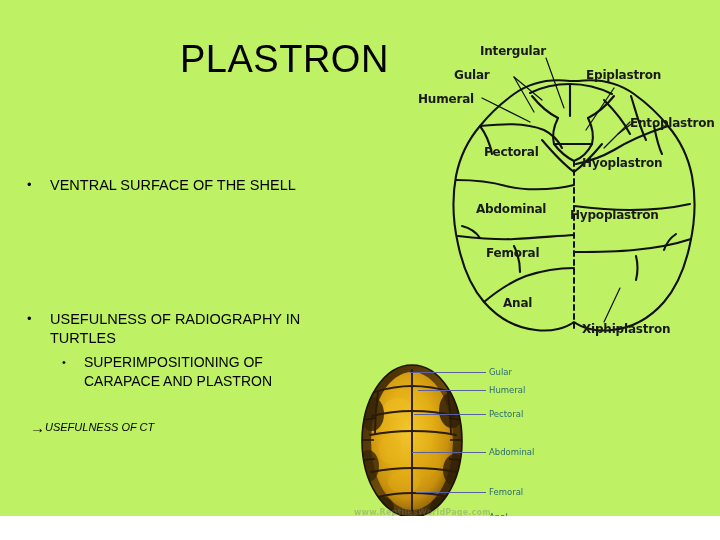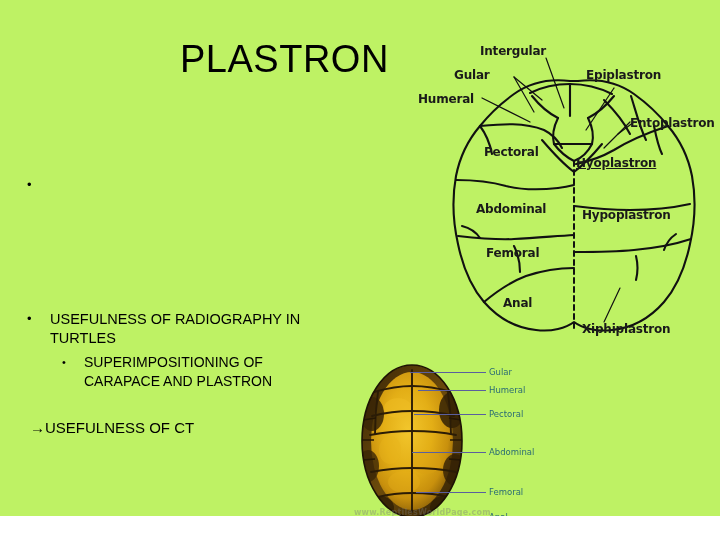--- a/index.html
+++ b/index.html
@@ -61,22 +61,23 @@
     display: flex;
     align-items: flex-start;
     color: #000000;
   }
   .arrow-mark {
     font-size: 15px;
     line-height: 19px;
     margin-right: 0px;
   }
   .arrow-text {
-    font-size: 15px;
+    font-size: 11px;
     line-height: 19px;
+    font-style: italic;
   }
 
   
   #line-diagram {
     position: absolute;
     left: 418px;
     top: 30px;
     width: 302px;
     height: 320px;
   }
@@ -132,20 +133,21 @@
 </style>
 </head>
 <body>
 
 <div id="slide">
 
   <div id="slide-title">PLASTRON</div>
 
   <div class="bullet-row lvl1" style="top:176px;">
     <span class="bullet-mark">•</span>
+    <span class="bullet-text">VENTRAL SURFACE OF THE SHELL</span>
   </div>
 
   <div class="bullet-row lvl1" style="top:310px;">
     <span class="bullet-mark">•</span>
     <span class="bullet-text">USEFULNESS OF RADIOGRAPHY IN TURTLES</span>
   </div>
 
   <div class="bullet-row lvl2" style="top:353px;">
     <span class="bullet-mark">•</span>
     <span class="bullet-text">SUPERIMPOSITIONING OF CARAPACE AND PLASTRON</span>
@@ -225,23 +227,23 @@
         <line x1="202" y1="258" x2="186" y2="292"></line>
       </g>
     </svg>
 
     <div class="dlabel" style="left:62px;  top:14px;">Intergular</div>
     <div class="dlabel" style="left:36px;  top:38px;">Gular</div>
     <div class="dlabel" style="left:0px;   top:62px;">Humeral</div>
     <div class="dlabel" style="left:168px; top:38px;">Epiplastron</div>
     <div class="dlabel" style="left:212px; top:86px;">Entoplastron</div>
     <div class="dlabel" style="left:66px;  top:115px;">Pectoral</div>
-    <div class="dlabel" style="left:158px; top:126px;text-decoration:underline;">Hyoplastron</div>
+    <div class="dlabel" style="left:164px; top:126px;">Hyoplastron</div>
     <div class="dlabel" style="left:58px;  top:172px;">Abdominal</div>
-    <div class="dlabel" style="left:164px; top:178px;">Hypoplastron</div>
+    <div class="dlabel" style="left:152px; top:178px;">Hypoplastron</div>
     <div class="dlabel" style="left:68px;  top:216px;">Femoral</div>
     <div class="dlabel" style="left:85px;  top:266px;">Anal</div>
     <div class="dlabel" style="left:164px; top:292px;text-align:right;">Xiphiplastron</div>
   </div>
 
   <div id="photo-figure">
 
     <svg id="turtle-photo" viewBox="0 0 104 158">
       <defs>
         <radialGradient id="shellGrad" cx="45%" cy="42%" r="62%">

